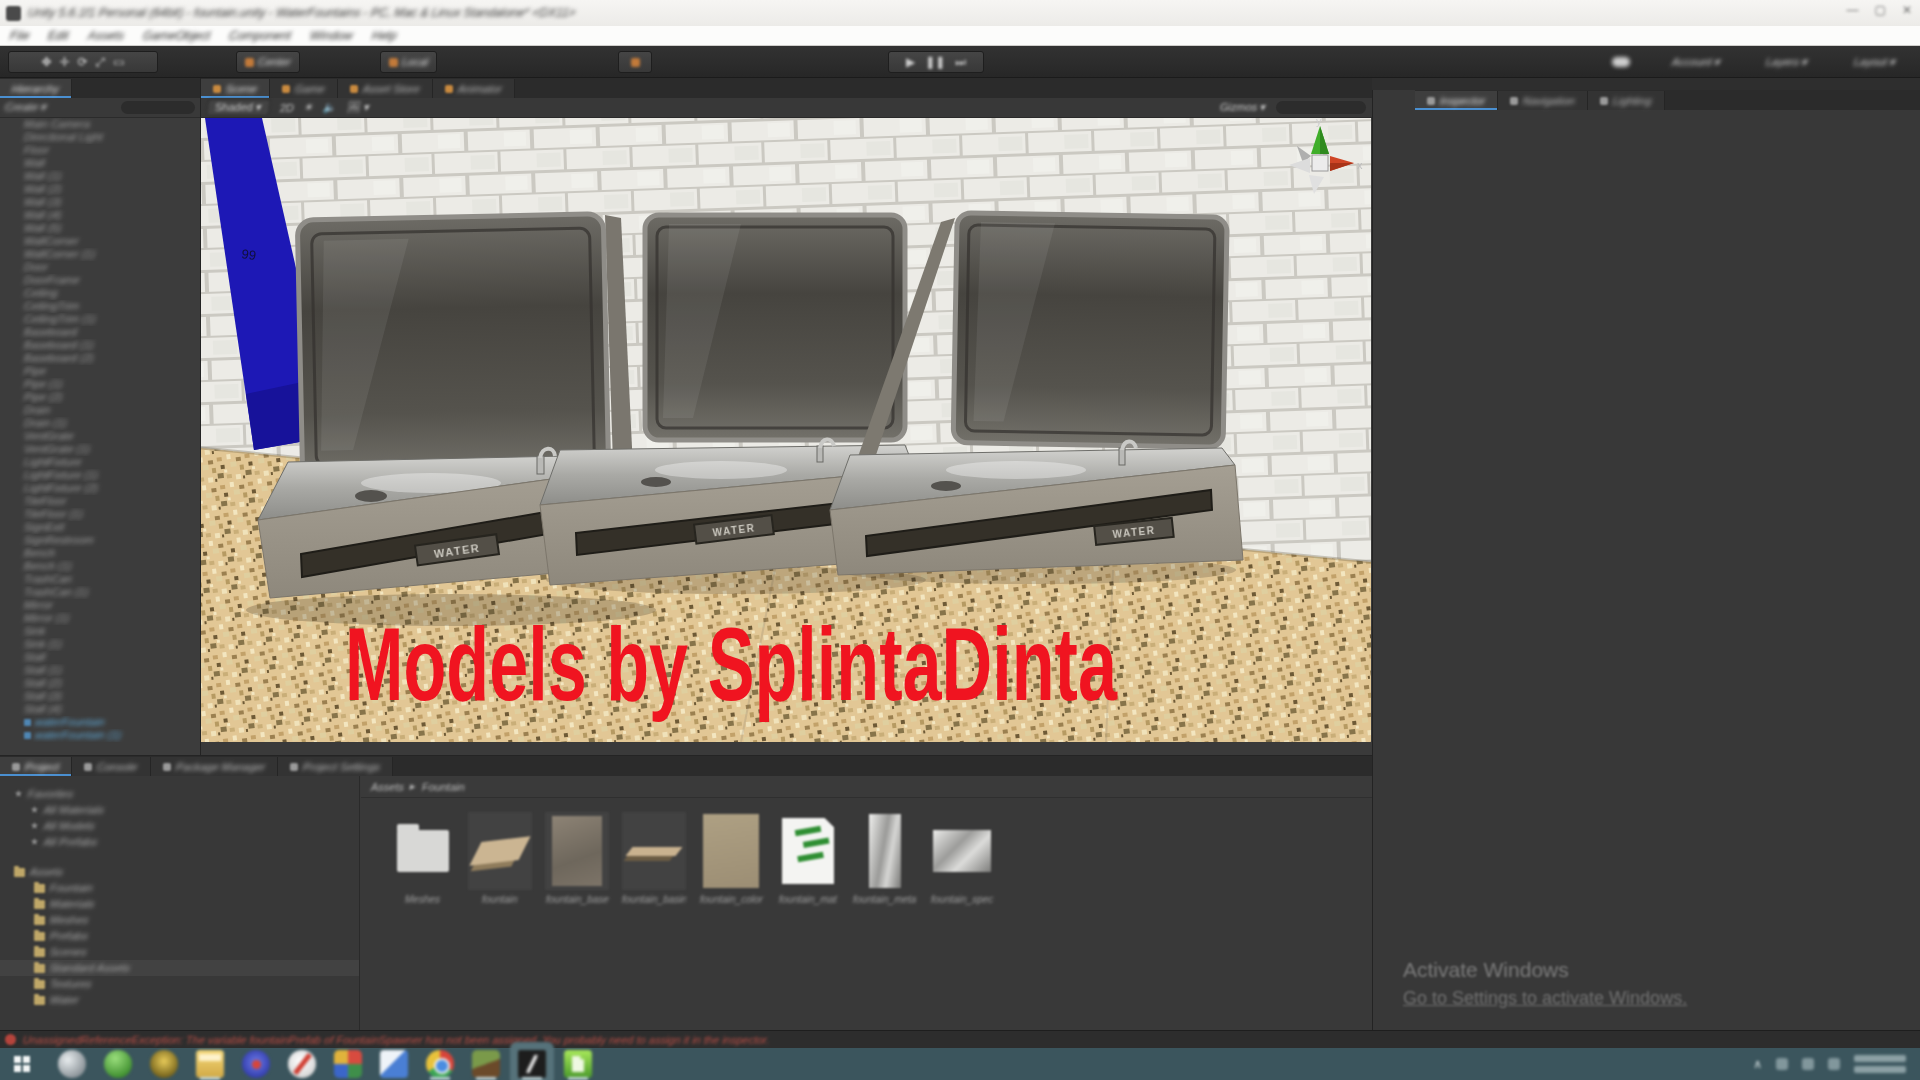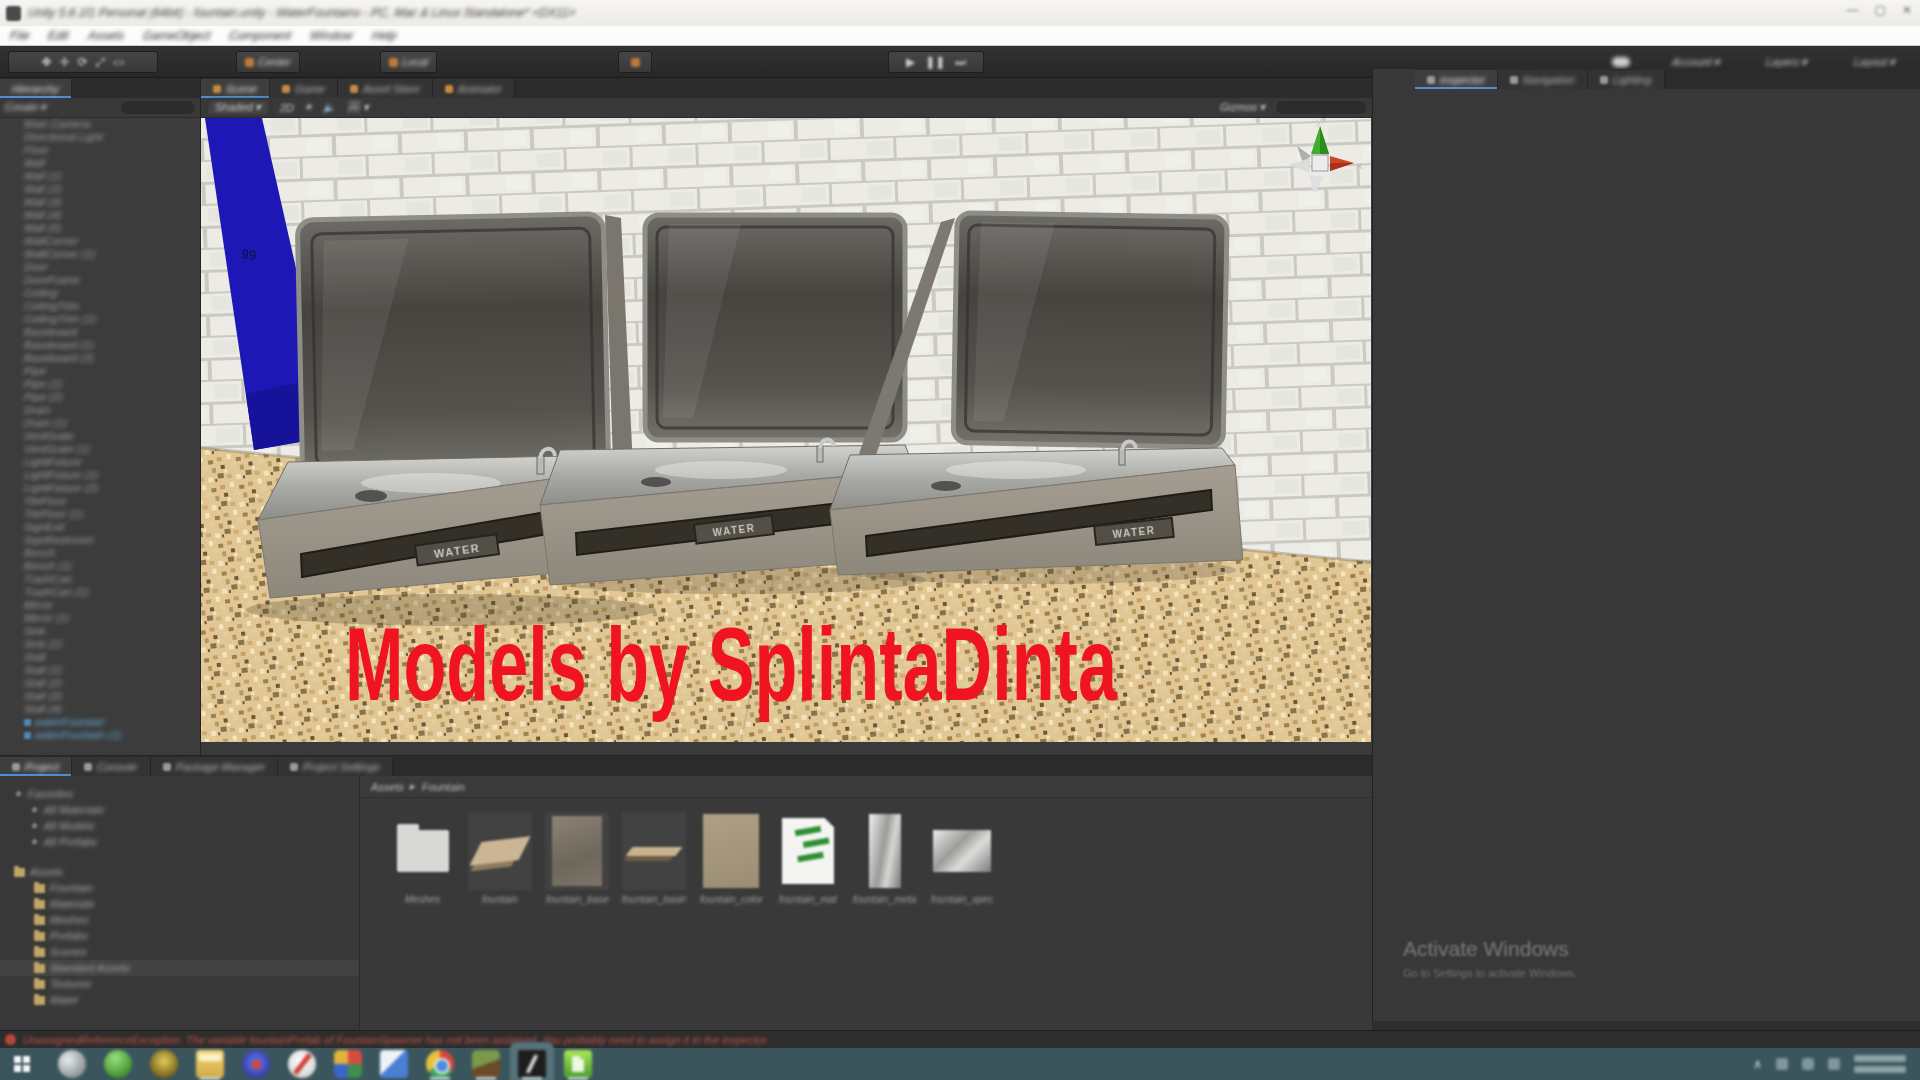--- a/index.html
+++ b/index.html
@@ -66,26 +66,26 @@
                 background:#3a3a3a; }
   #scene-controls { height:20px; background:#383838; border-bottom:1px solid #2a2a2a;
                 display:flex; align-items:center; padding:0 6px; color:#c8c8c8; font-size:11px; gap:10px; }
   #scene-controls .pill { background:#434343; border:1px solid #272727; border-radius:3px;
                 padding:1px 7px; display:flex; gap:4px; align-items:center; }
   #scene-controls .spacer { flex:1; }
   #scene-viewport { position:absolute; left:0; top:40px; width:1170px; height:624px;
                 background:#e9e8e4; }
 
   
-  #inspector { position:absolute; left:1372px; top:69px; width:548px; height:952px;
+  #inspector { position:absolute; left:1372px; top:90px; width:548px; height:952px;
                background:#383838; border-left:1px solid #232323;padding-left:42px; }
   #watermark { position:absolute; left:30px; top:868px; color:rgba(255,255,255,0.33);
                filter:blur(0.8px); }
   #watermark .l1 { font-size:21px; }
-  #watermark .l2 { font-size:11px; margin-top:6px; color:rgba(255,255,255,0.28); }
+  #watermark .l2 { font-size:18px; margin-top:6px; color:rgba(255,255,255,0.28);text-decoration:underline; }
 
   
   #bottompanel { position:absolute; left:0; top:755px; width:1372px; height:275px;
                  background:#393939; border-top:1px solid #242424; }
   #proj-left { position:absolute; left:0; top:20px; width:360px; height:255px;
                background:#383838; border-right:1px solid #2a2a2a; padding-top:10px; }
   .p-row { height:16px; line-height:16px; font-size:11px; color:#a8a8a8; padding-left:14px;
            display:flex; align-items:center; gap:5px; white-space:nowrap; }
   .p-row.indent { padding-left:30px; }
   .p-row.folder-row { padding-left:34px; }

